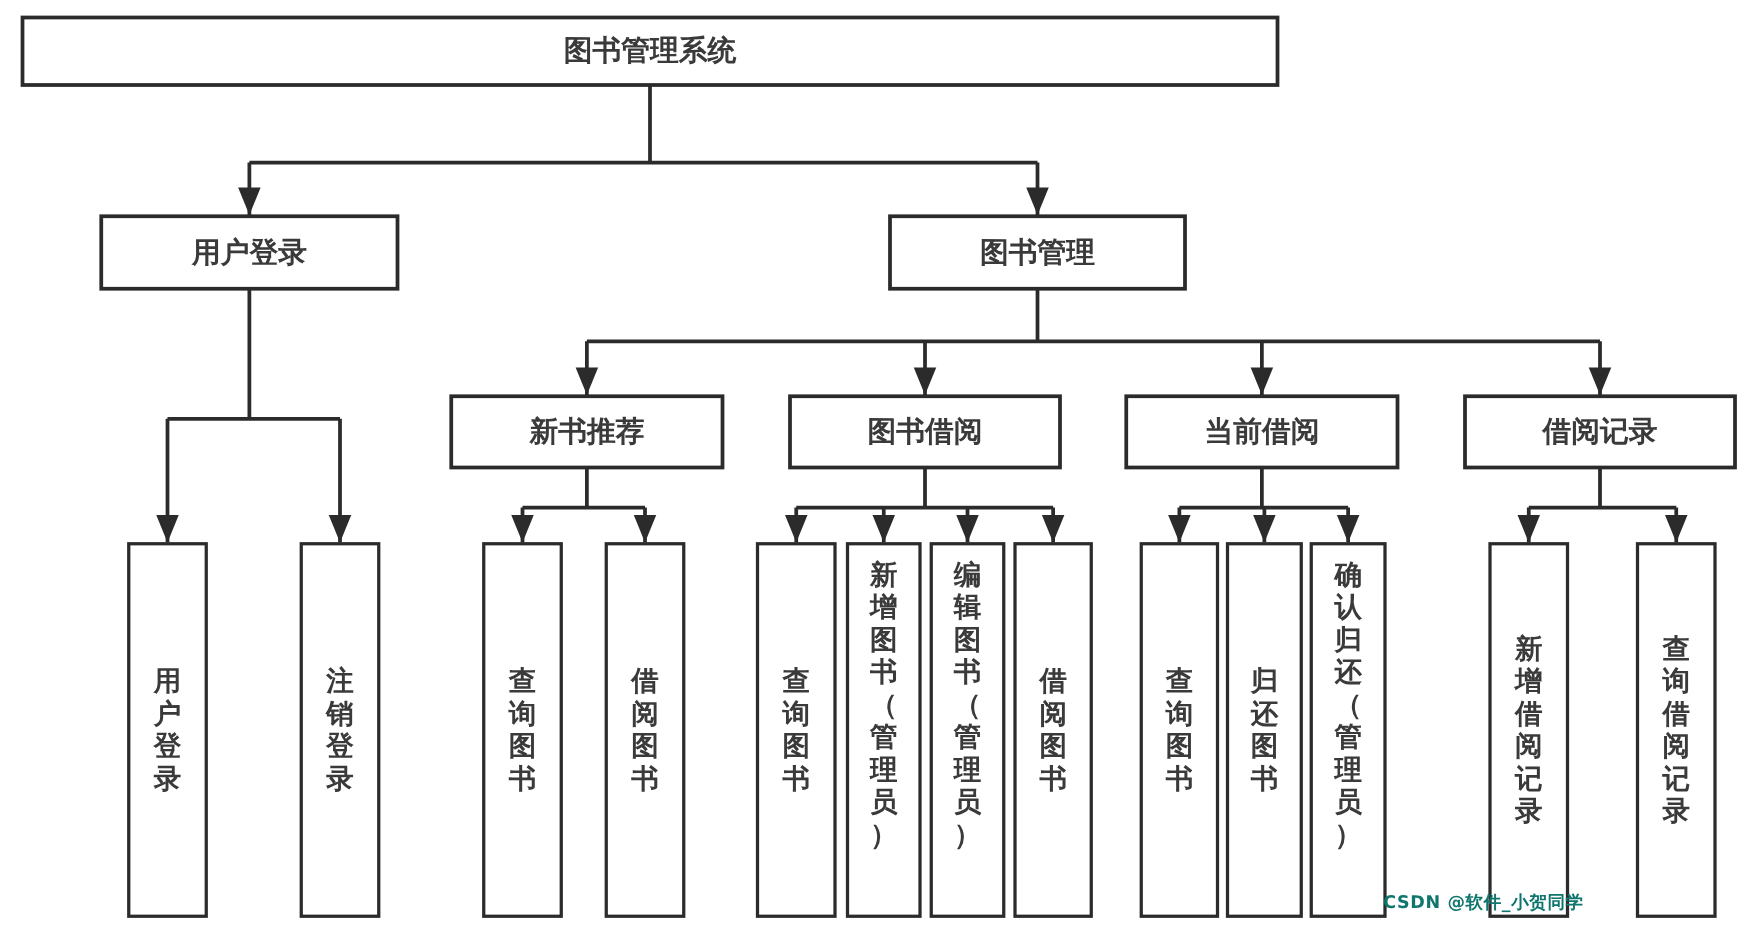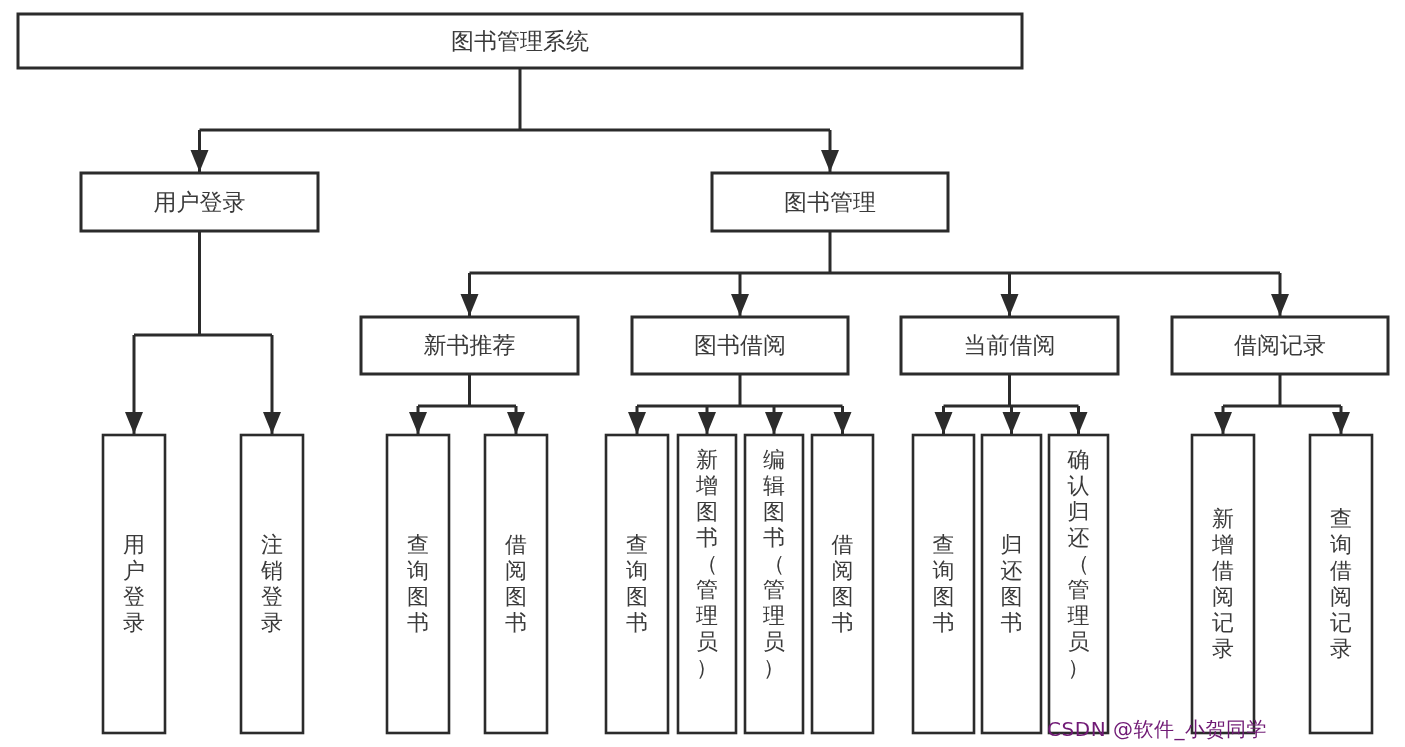--- a/index.html
+++ b/index.html
@@ -13,20 +13,21 @@
     font-family: "DejaVu Sans", "Liberation Sans", sans-serif;
     overflow: hidden;
     position: relative;
   }
   #diagram-root {
     position: absolute;
     left: 0;
     top: 0;
     width: 1275px;
     height: 747px;
+    font-weight: bold;
   }
   svg.flow {
     display: block;
     width: 1405px;
     height: 747px;
   }
   .node-rect {
     fill: #ffffff;
     stroke: #2b2b2b;
     stroke-width: 3;
@@ -50,24 +51,24 @@
     font-size: 23px;
     text-anchor: middle;
     dominant-baseline: middle;
   }
   text.node-label.vertical {
     font-size: 22px;
   }
   .watermark {
     position: absolute;
     right: 8px;
-    bottom: 4px;
+    bottom: 16px;
     font-family: "DejaVu Sans", "Liberation Sans", sans-serif;
-    font-size: 20px;
-    color: #701a75;
+    font-size: 14px;
+    color: #0f766e;
     letter-spacing: 0.5px;
     white-space: nowrap;
     pointer-events: none;
   }
 </style>
 </head>
 <body>
 
 <div id="diagram-root">
   <svg class="flow" viewBox="0 0 1405 747">

